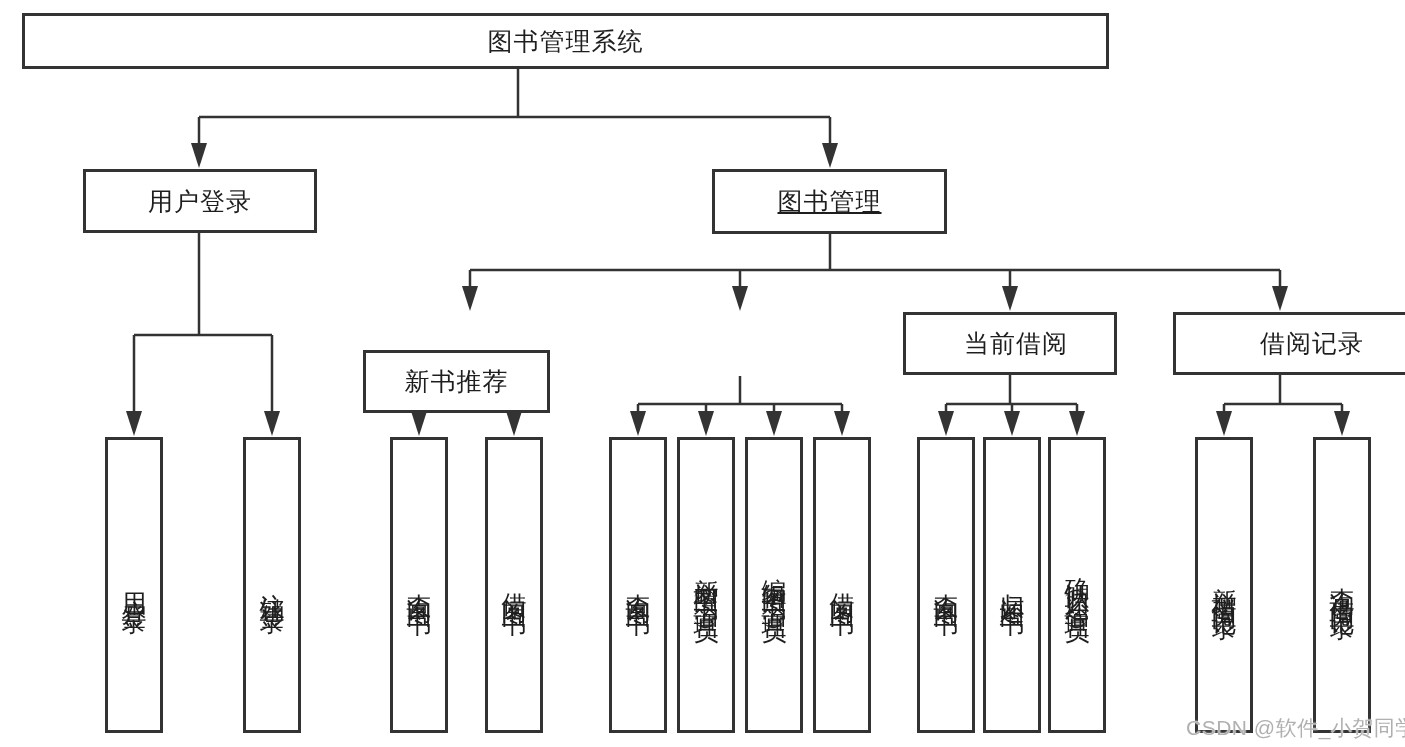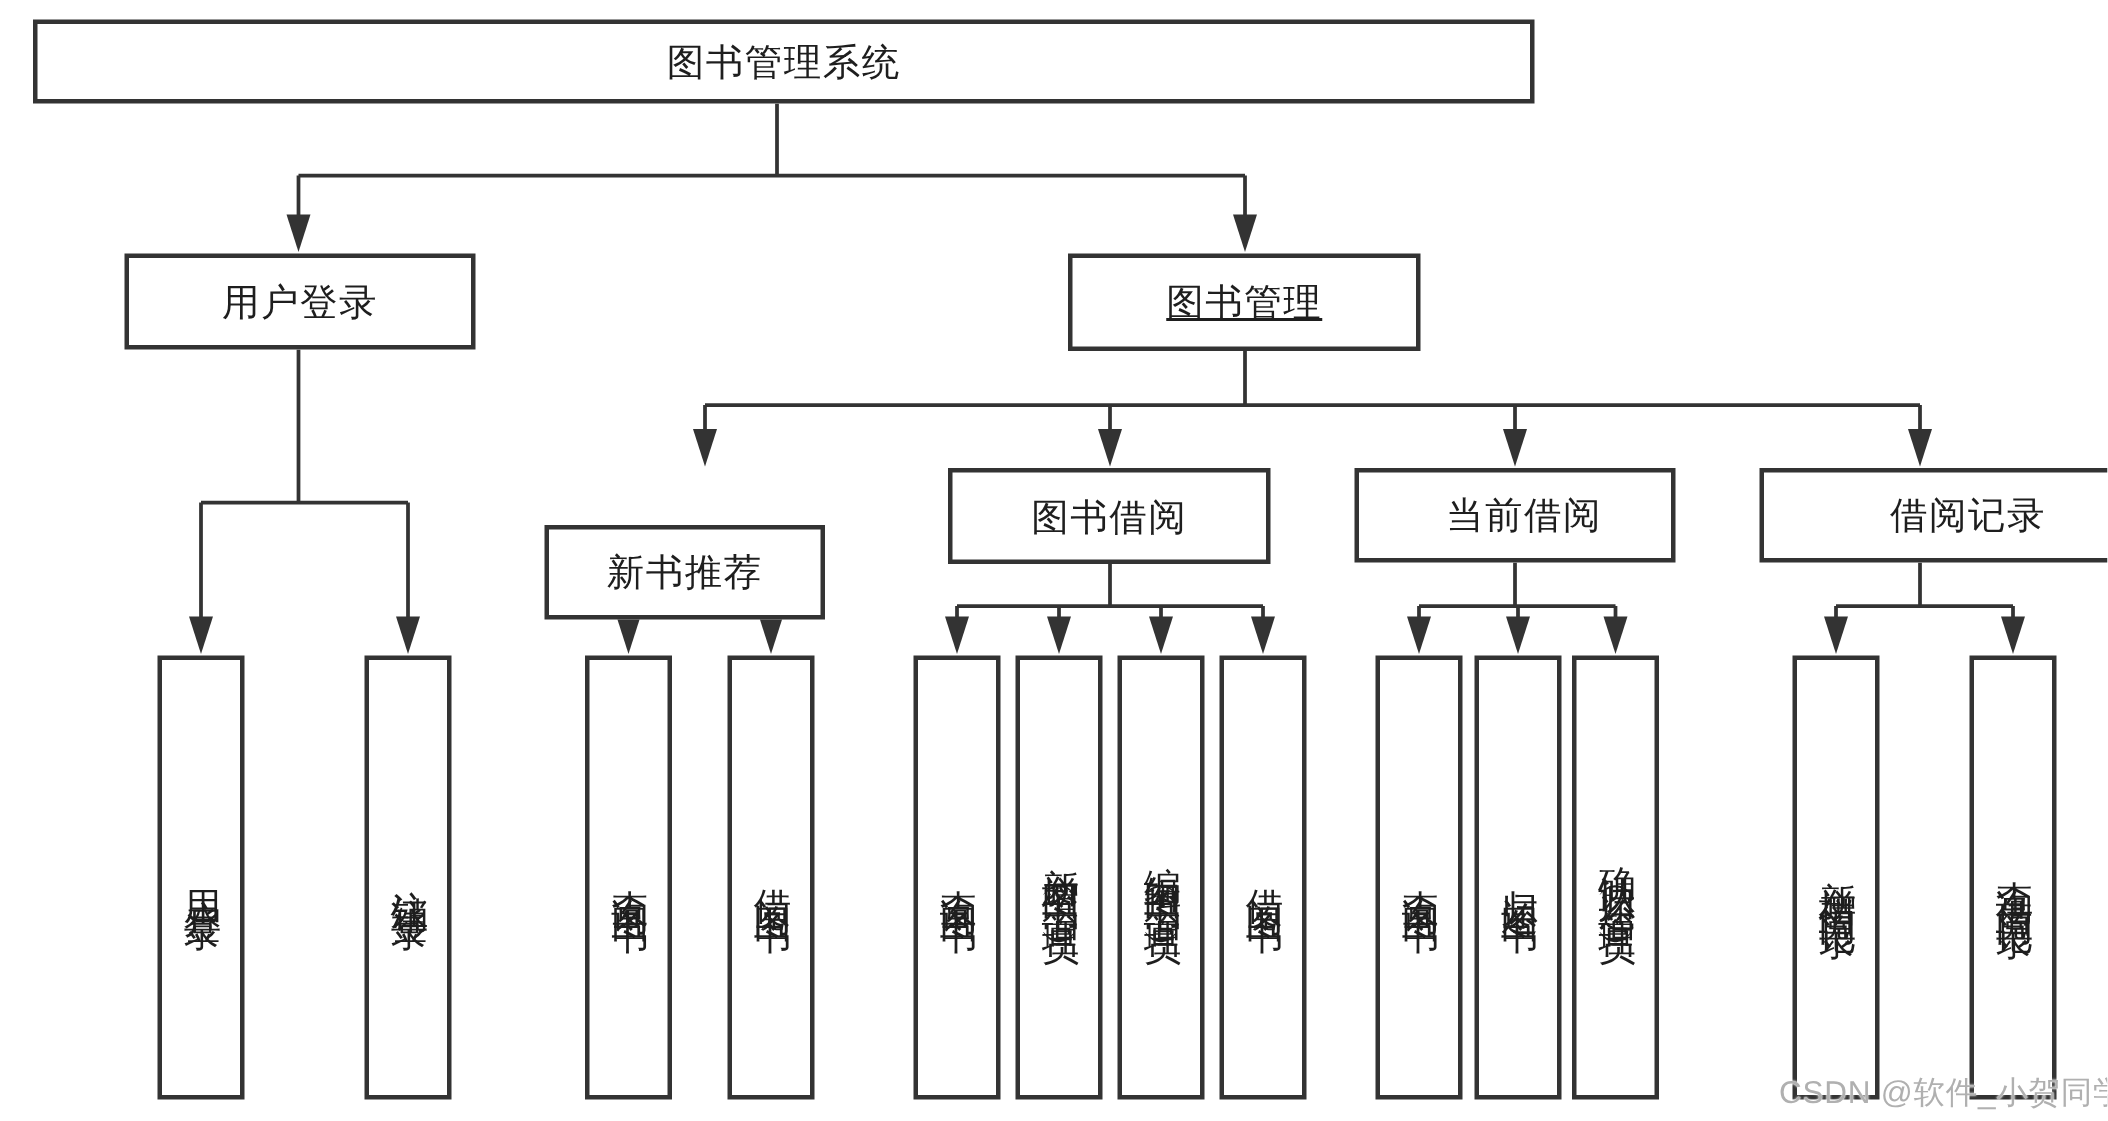--- a/index.html
+++ b/index.html
@@ -37,21 +37,21 @@
     white-space: nowrap;
   }
   .leaf .vtext {
     writing-mode: vertical-rl;
     text-orientation: mixed;
     letter-spacing: 6px;
     line-height: 1;
     white-space: nowrap;
   }
   
-  .n-root    { left: 22px;   top: 13px;  width: 1001px; height: 56px; }
+  .n-root    { left: 22px;   top: 13px;  width: 1087px; height: 56px; }
   .n-user    { left: 83px;   top: 169px; width: 234px;  height: 64px; }
   .n-mgmt    { left: 712px;  top: 169px; width: 235px;  height: 65px; text-decoration: underline; }
   .n-newrec  { left: 363px;  top: 330px; width: 187px;  height: 63px; margin-top: 20px; }
   .n-borrow  { left: 632px;  top: 312px; width: 215px;  height: 64px; }
   .n-current { left: 903px;  top: 312px; width: 214px;  height: 63px; padding-left: 12px; }
   .n-records { left: 1173px; top: 312px; width: 242px;  height: 63px; padding-left: 36px; }
   .leaf { top: 437px; width: 58px; height: 296px; }
   .l-a1 { left: 105px; }
   .l-a2 { left: 243px; }
   .l-b1 { left: 390px; }
@@ -143,21 +143,20 @@
     <polygon points="1224,436 1216,411 1232,411" fill="#333333" stroke="none"></polygon>
     <polygon points="1342,436 1334,411 1350,411" fill="#333333" stroke="none"></polygon>
   </svg>
 
   <div class="node n-root">图书管理系统</div>
 
   <div class="node n-user">用户登录</div>
   <div class="node n-mgmt">图书管理</div>
 
   <div class="node n-newrec">新书推荐</div>
-  <div class="node n-borrow">图书借阅</div>
   <div class="node n-current">当前借阅</div>
   <div class="node n-records">借阅记录</div>
 
   <div class="node leaf l-a1">
     <span class="vtext">用户登录</span>
   </div>
   <div class="node leaf l-a2">
     <span class="vtext">注销登录</span>
   </div>
 

